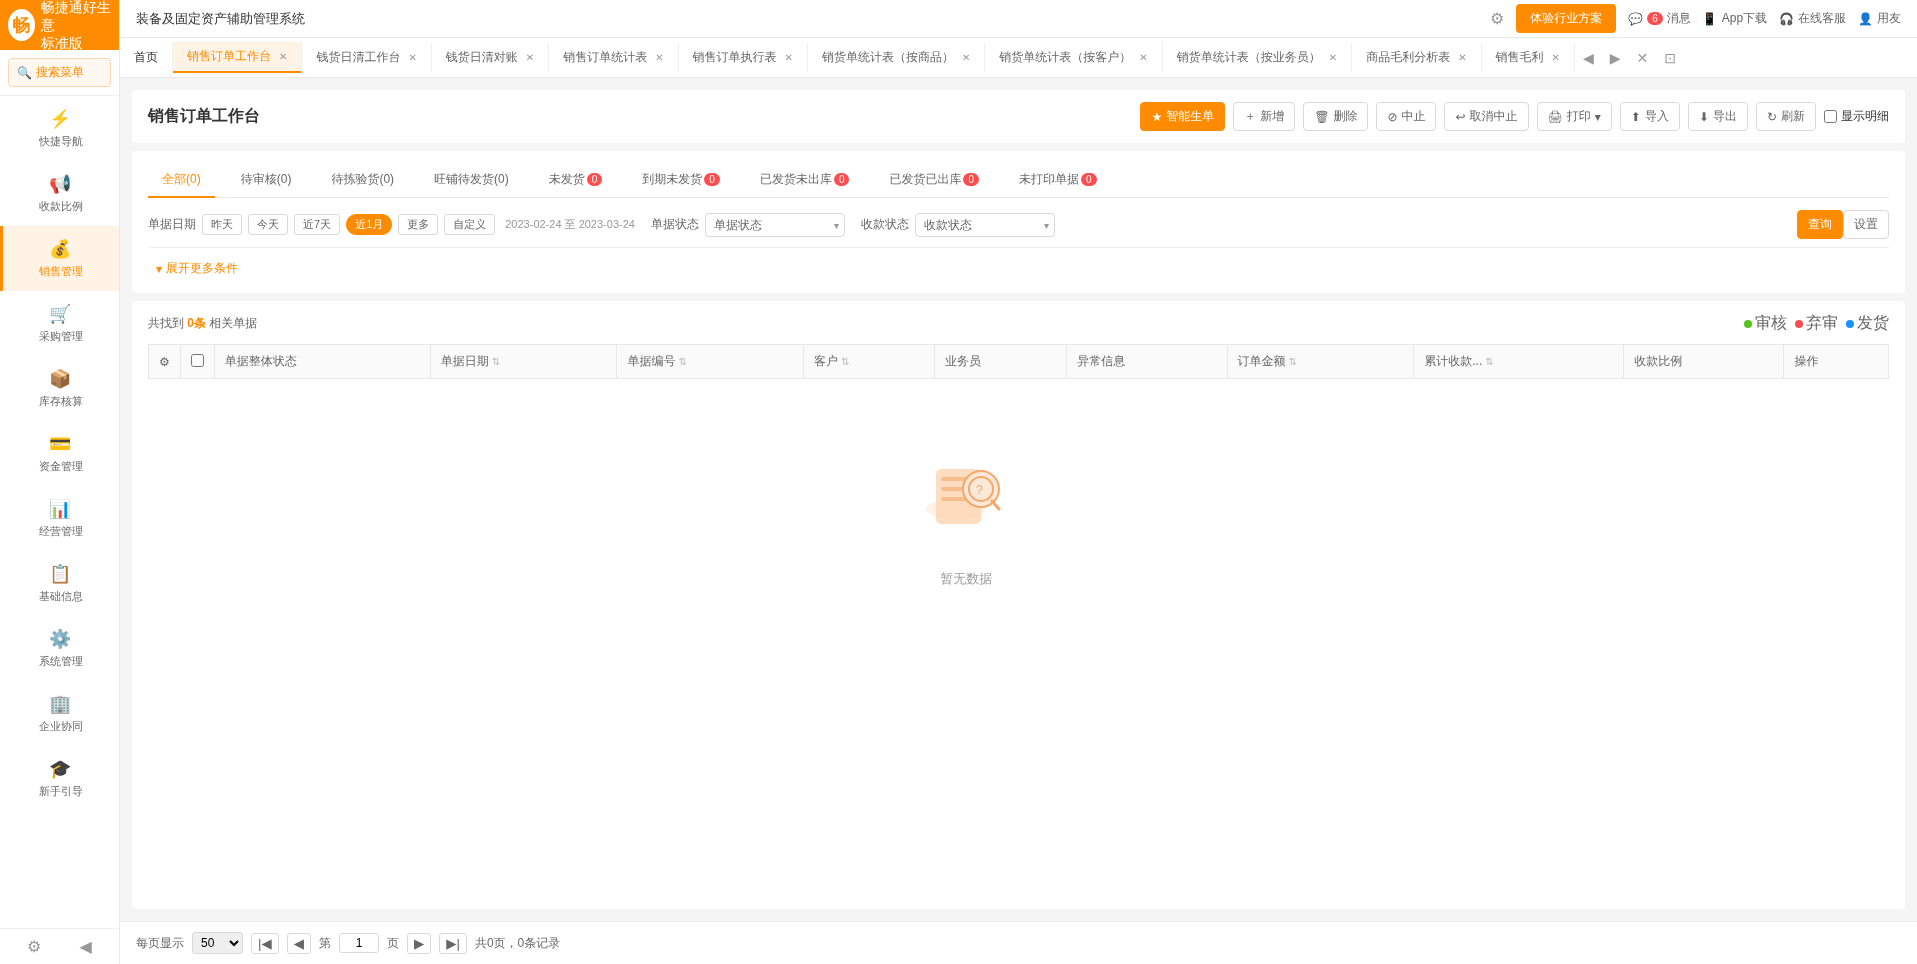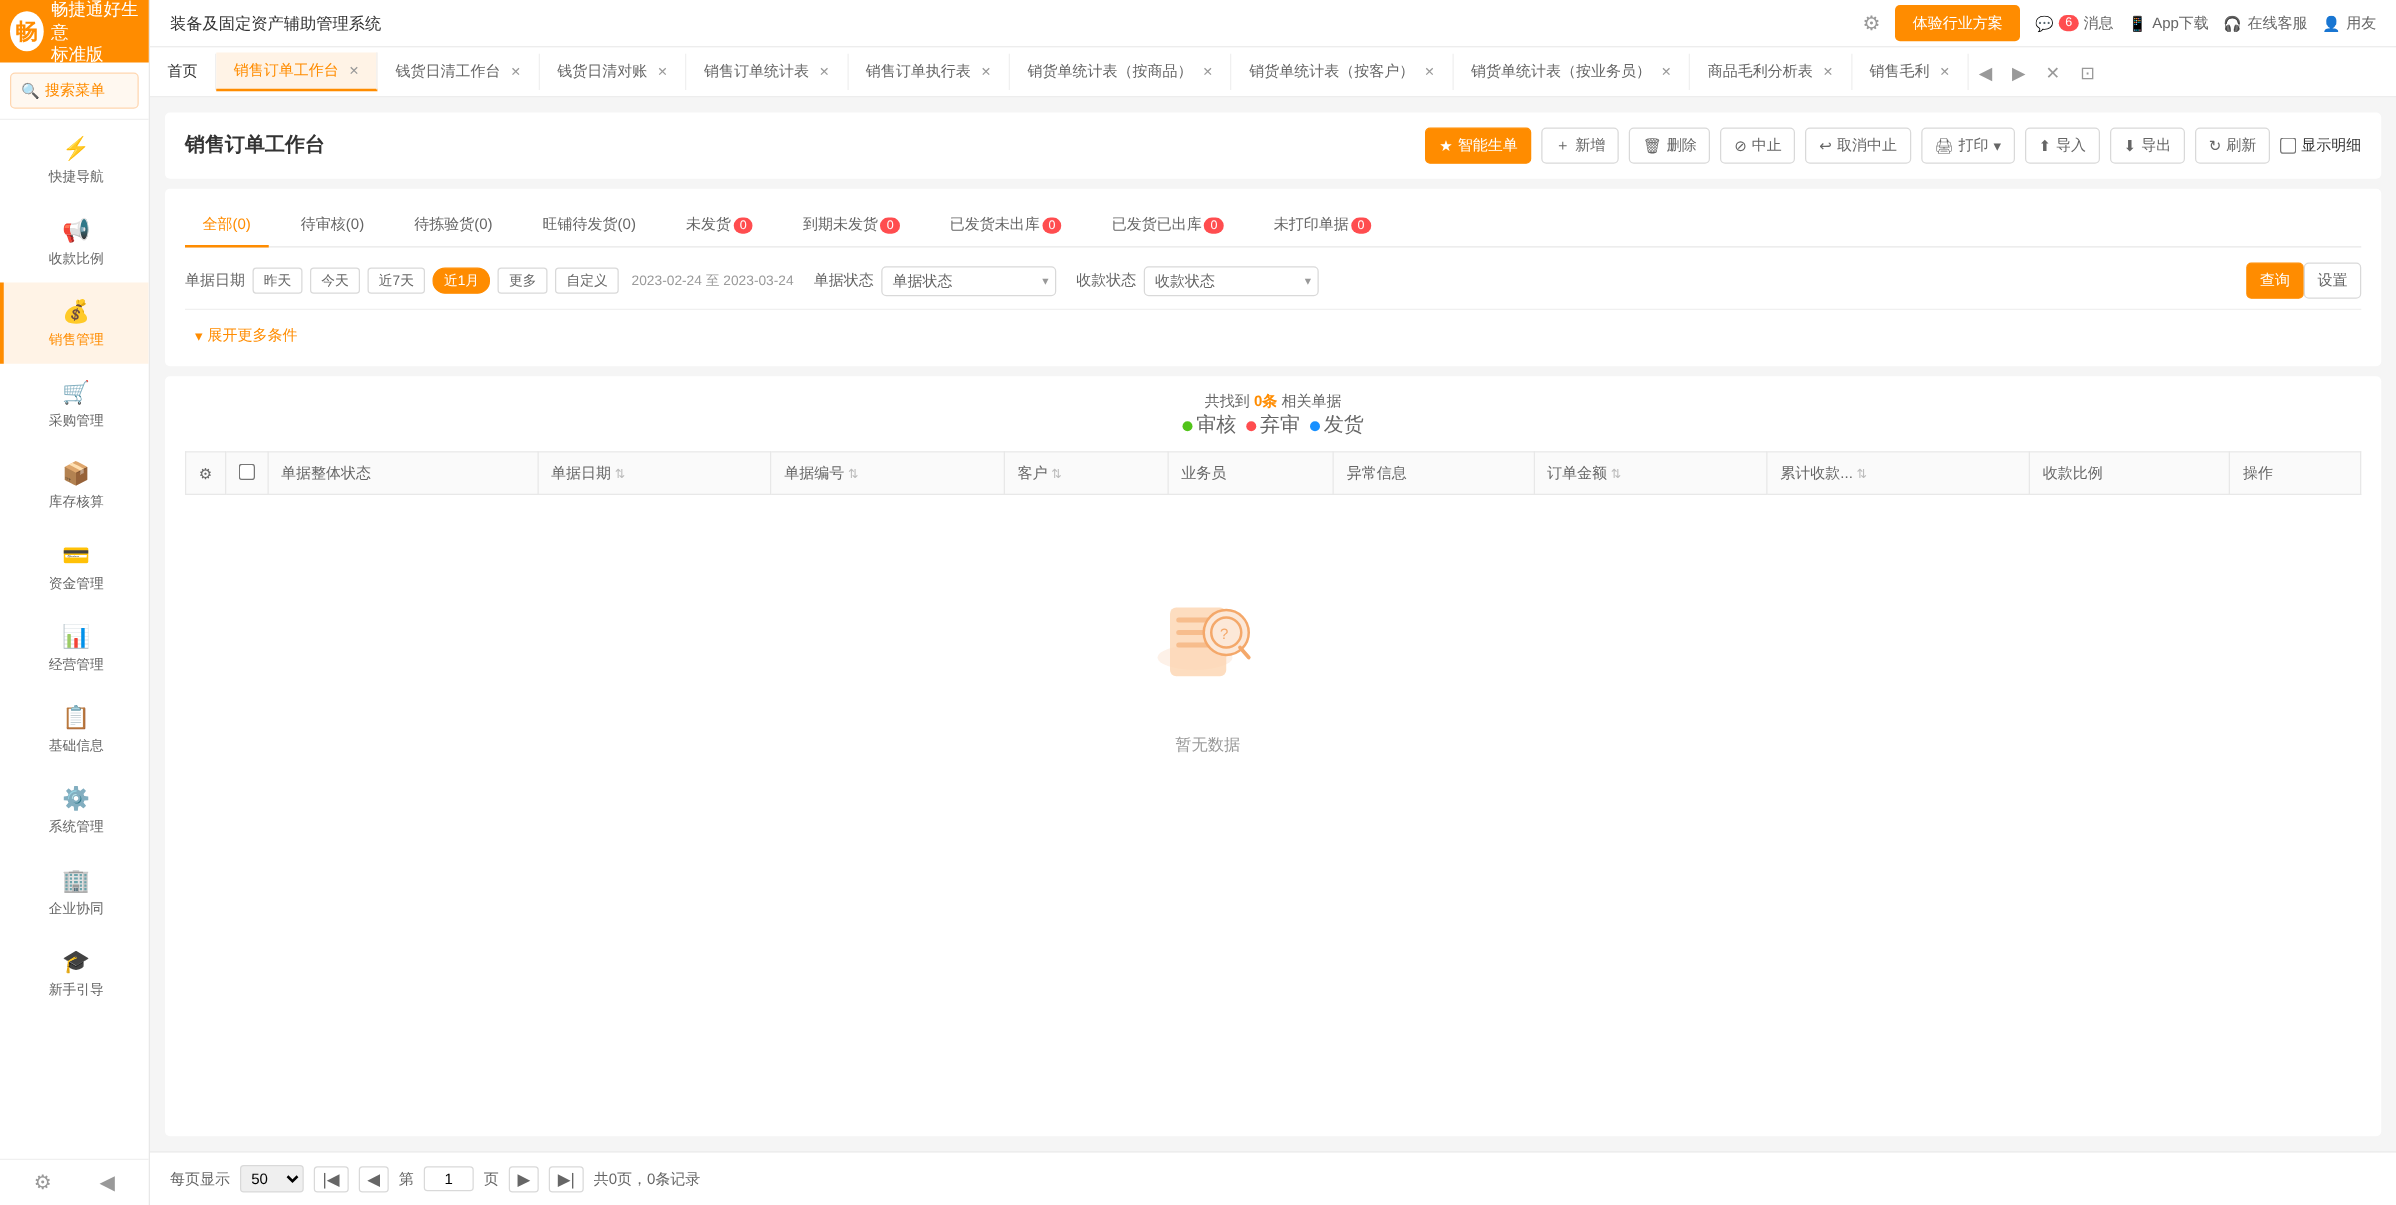--- a/index.html
+++ b/index.html
@@ -67,21 +67,21 @@
     .filter-btn { padding: 2px 8px; border: 1px solid #d9d9d9; border-radius: 3px; cursor: pointer; font-size: 11px; color: #666; background: #fff; }
     .filter-btn.active-month { background: #ff8c00; color: #fff; border-color: #ff8c00; border-radius: 10px; }
     .filter-date-range { font-size: 11px; color: #999; margin-left: 4px; }
     .filter-select { border: 1px solid #d9d9d9; border-radius: 4px; padding: 4px 24px 4px 8px; font-size: 12px; color: #666; background: #fff; min-width: 140px; appearance: none; cursor: pointer; }
     .select-wrapper { position: relative; display: inline-block; }
     .select-wrapper::after { content: '▾'; position: absolute; right: 6px; top: 50%; transform: translateY(-50%); color: #999; pointer-events: none; font-size: 10px; }
     .expand-btn { display: flex; align-items: center; gap: 4px; color: #ff8c00; cursor: pointer; font-size: 12px; padding: 4px 8px; }
 
     
     .table-area { background: #fff; border-radius: 4px; padding: 12px 16px; flex: 1; }
-    .table-header { display: flex; align-items: center; justify-content: space-between; margin-bottom: 10px; flex-direction: column; }
+    .table-header { display: flex; align-items: center; justify-content: space-between; margin-bottom: 10px; }
     .record-count { font-size: 12px; color: #666; }
     .record-count span { color: #ff8c00; font-weight: bold; }
     .table-actions { display: flex; gap: 8px; }
     .table-action-btn { display: flex; align-items: center; gap: 3px; font-size: 16px; color: #666; cursor: pointer; }
     .table-action-btn .dot { width: 8px; height: 8px; border-radius: 50%; }
     .dot-review { background: #52c41a; }
     .dot-cancel { background: #ff4d4f; }
     .dot-ship { background: #1890ff; }
 
     

